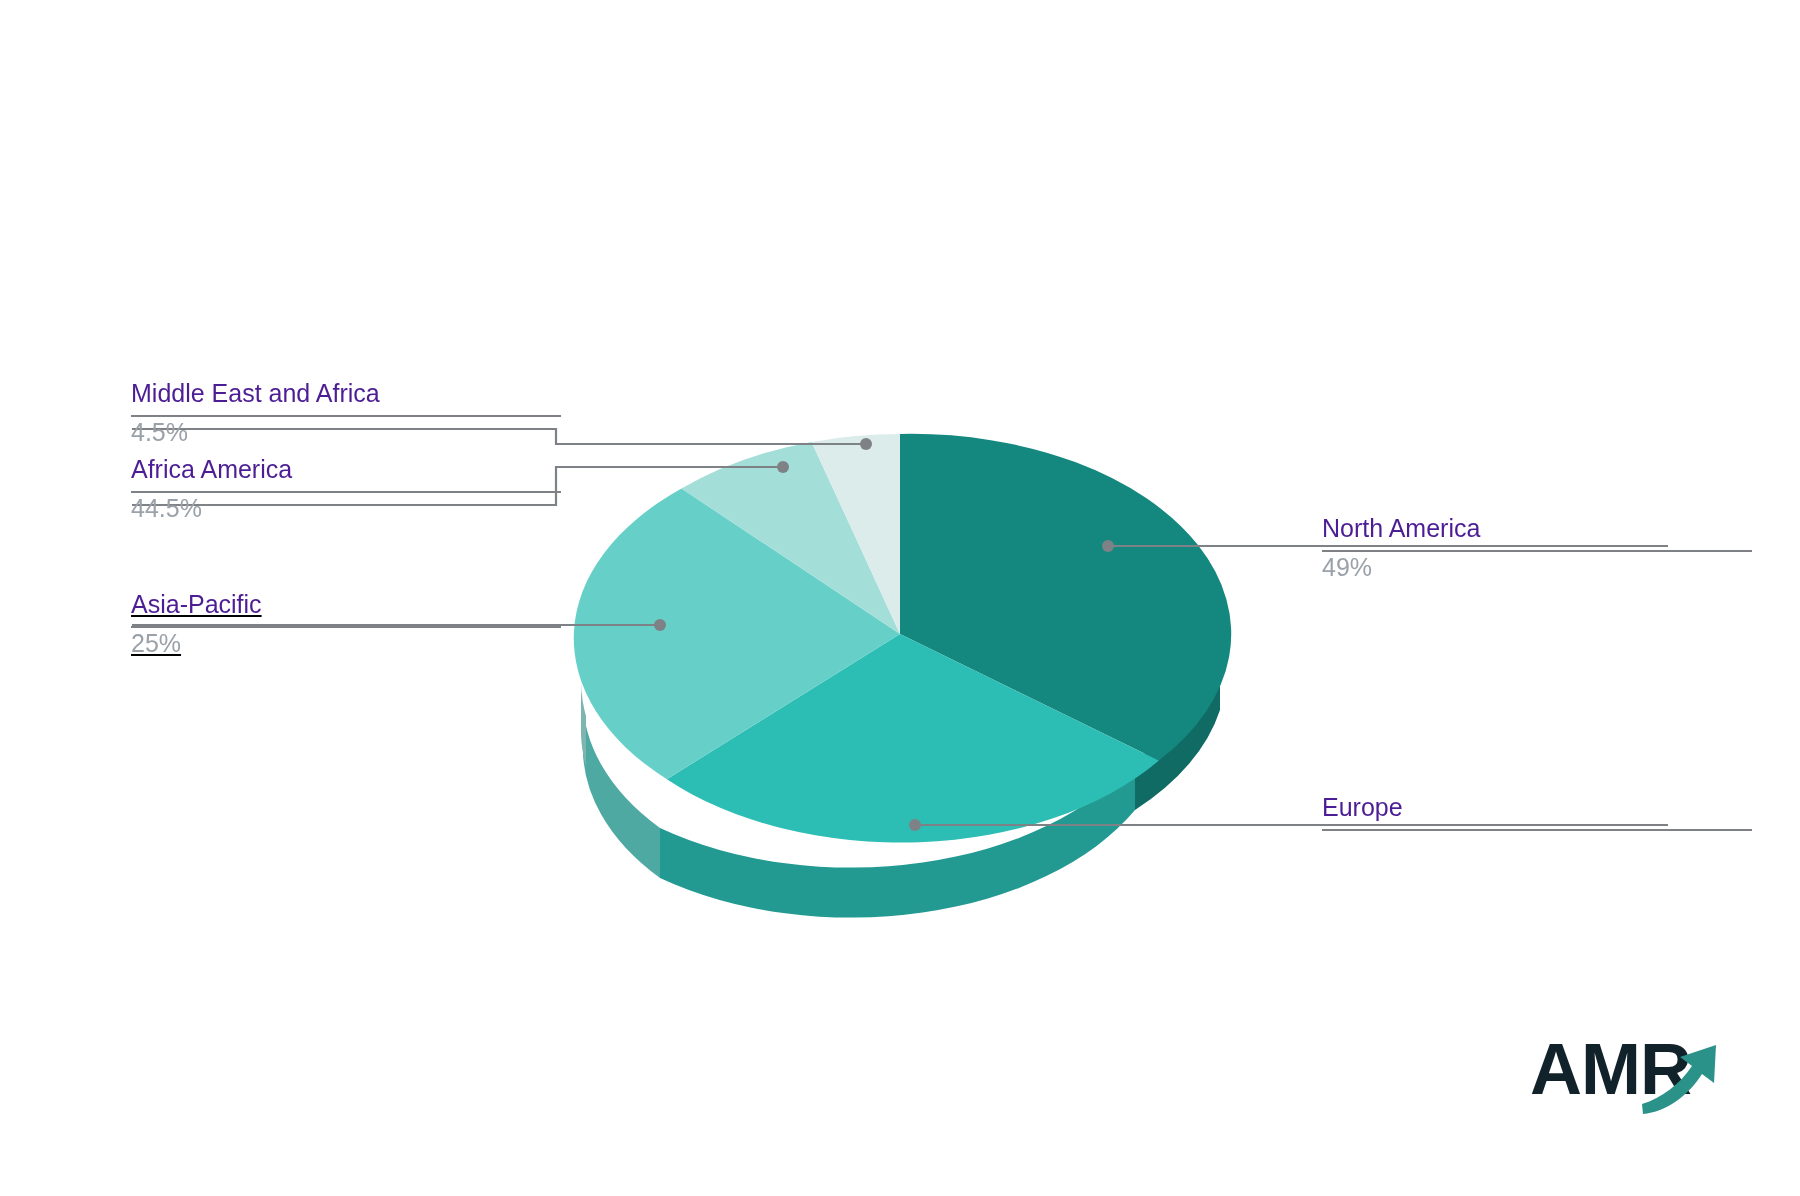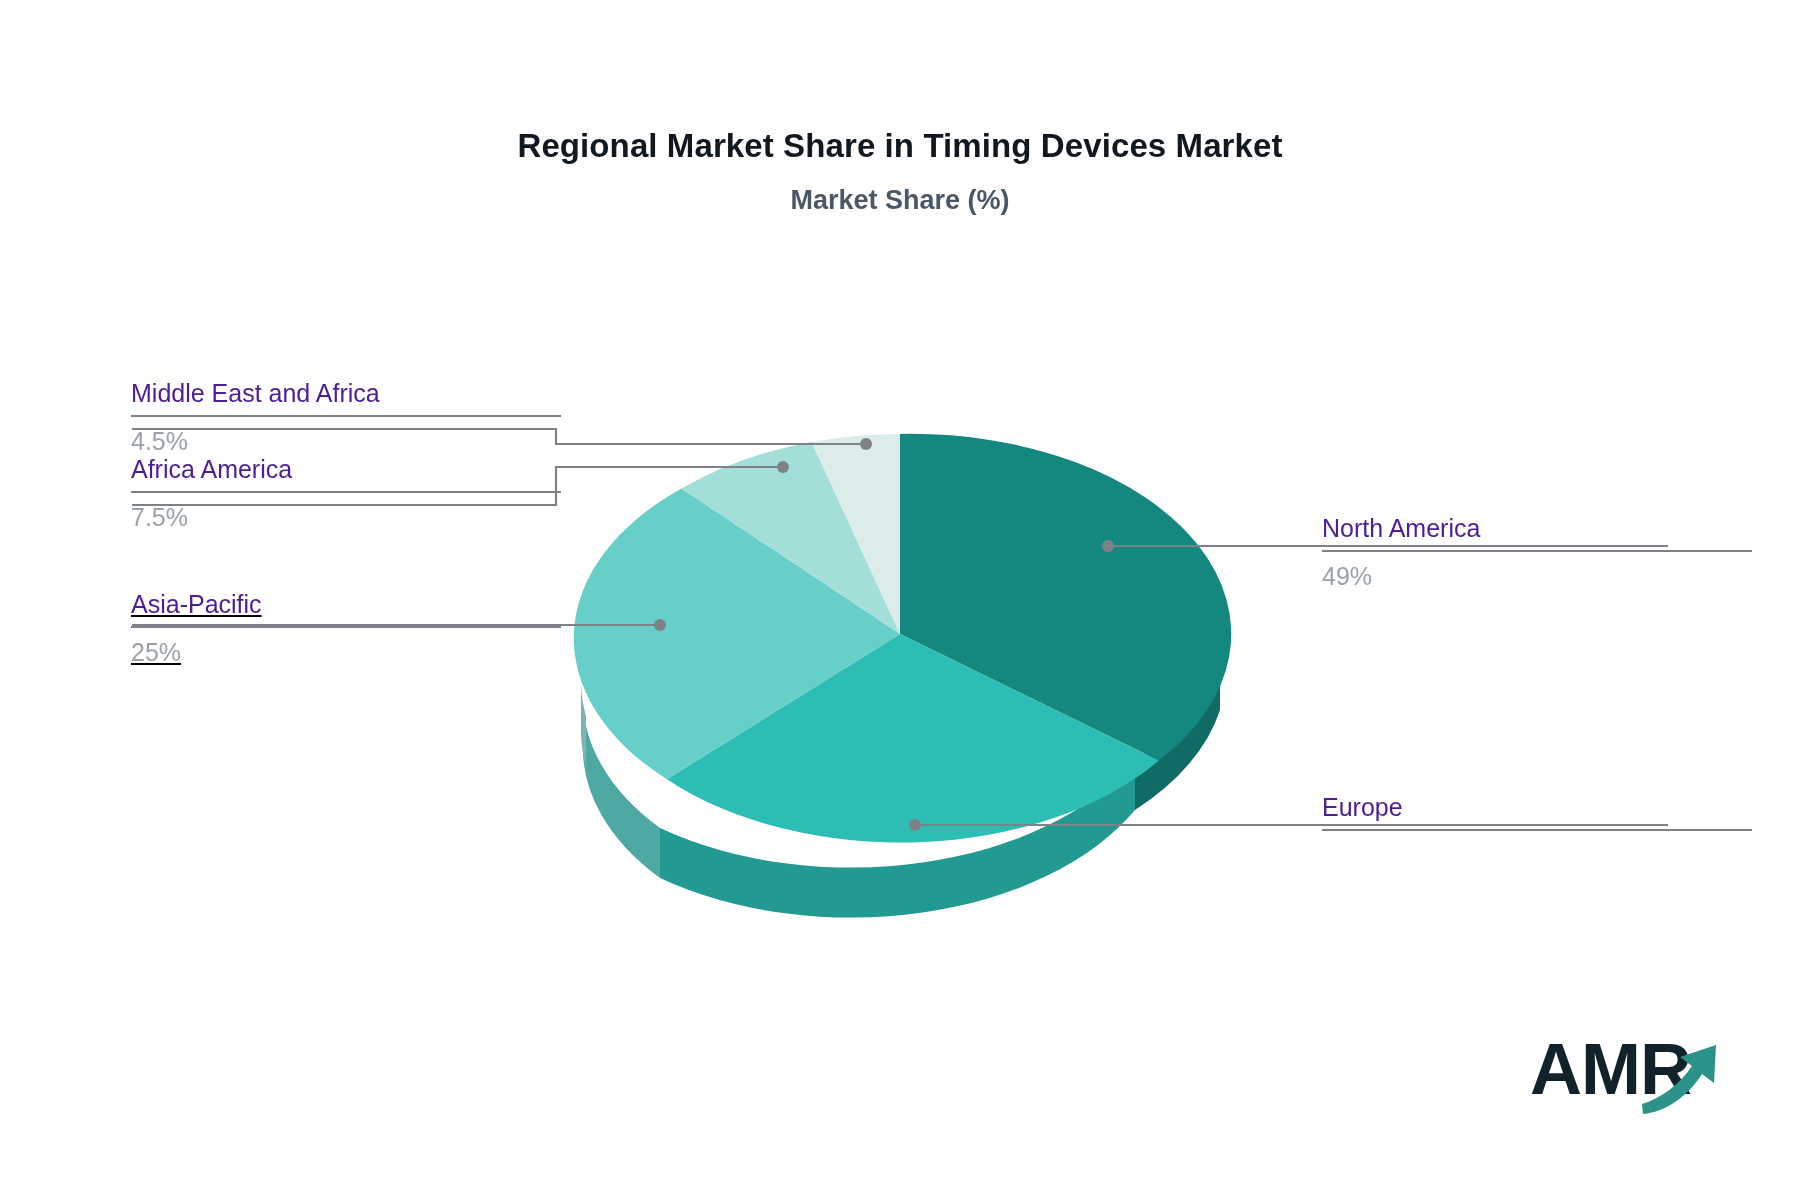--- a/index.html
+++ b/index.html
@@ -64,21 +64,20 @@
     font-size: 25px;
     color: #4c1d95;
     white-space: nowrap;
     line-height: 1.25;
   }
   .callout .value {
     font-size: 25px;
     color: #9aa1a8;
     white-space: nowrap;
     line-height: 1.25;
-    margin-top: 9px;
   }
   .callout.left .name,
   .callout.left .value {
     text-align: left;
   }
   .callout.right .name,
   .callout.right .value {
     text-align: left;
   }
 
@@ -104,24 +103,20 @@
     font-weight: bold;
     fill: #12222b;
     letter-spacing: -1px;
   }
 </style>
 </head>
 <body>
 
 <div class="canvas">
 
-  <div class="title-block">
-    <div class="chart-title">Regional Market Share in Timing Devices Market</div>
-    <div class="chart-subtitle">Market Share (%)</div>
-  </div>
 
   <div class="stage">
     <svg width="1800" height="1196" viewBox="0 0 1800 1196">
       <defs>
         <clipPath id="belowCenter">
           <rect x="520" y="630" width="780" height="340"></rect>
         </clipPath>
       </defs>
 
       <g>
@@ -196,21 +191,21 @@
 
   <div class="callout left" id="callout-mea">
     <div class="name">Middle East and Africa</div>
       <div style="height: 2px; background: rgb(126, 130, 135); width: 100%; margin-top: 6px;"></div>
     <div class="value">4.5%</div>
   </div>
 
   <div class="callout left" id="callout-latam">
     <div class="name">Africa America</div>
       <div style="height: 2px; background: rgb(126, 130, 135); width: 100%; margin-top: 6px;"></div>
-    <div class="value">7.5%</div>
+    <div class="value">44.5%</div>
   </div>
 
   <div class="callout left" id="callout-apac">
     <div class="name">Asia-Pacific</div>
       <div style="height: 2px; background: rgb(126, 130, 135); width: 100%; margin-top: 6px;"></div>
     <div class="value">25%</div>
   </div>
 
   <div class="callout right" id="callout-na">
     <div class="name">North America</div>

